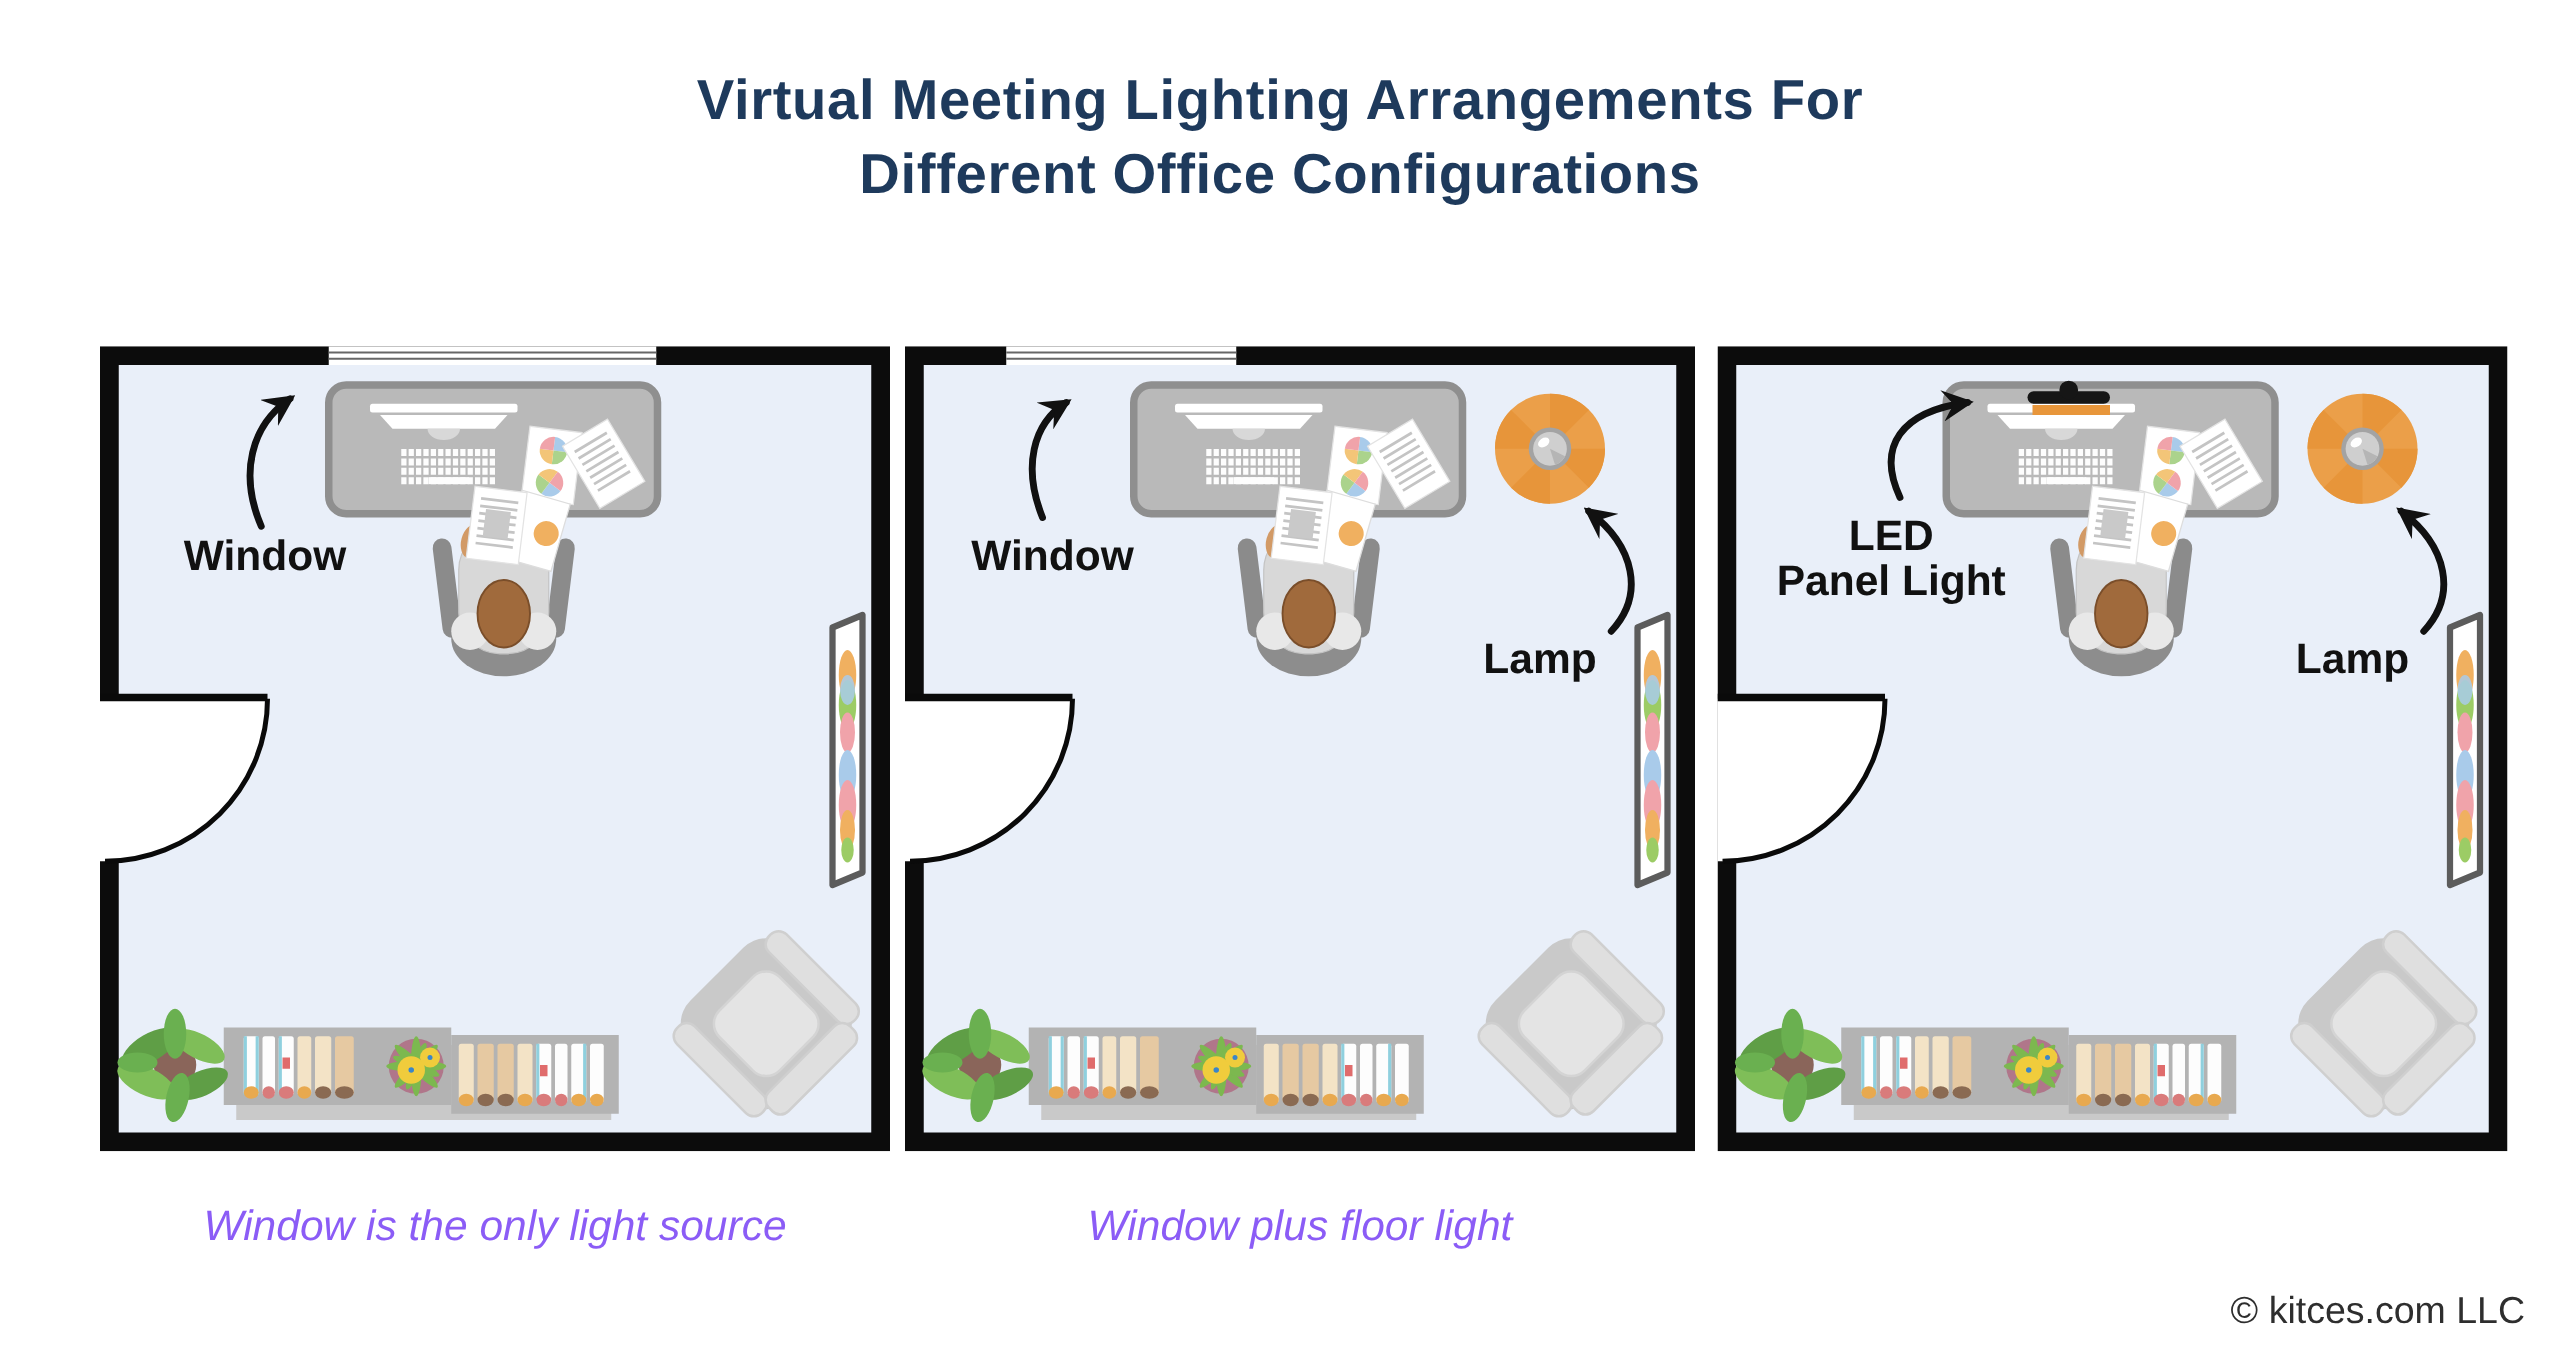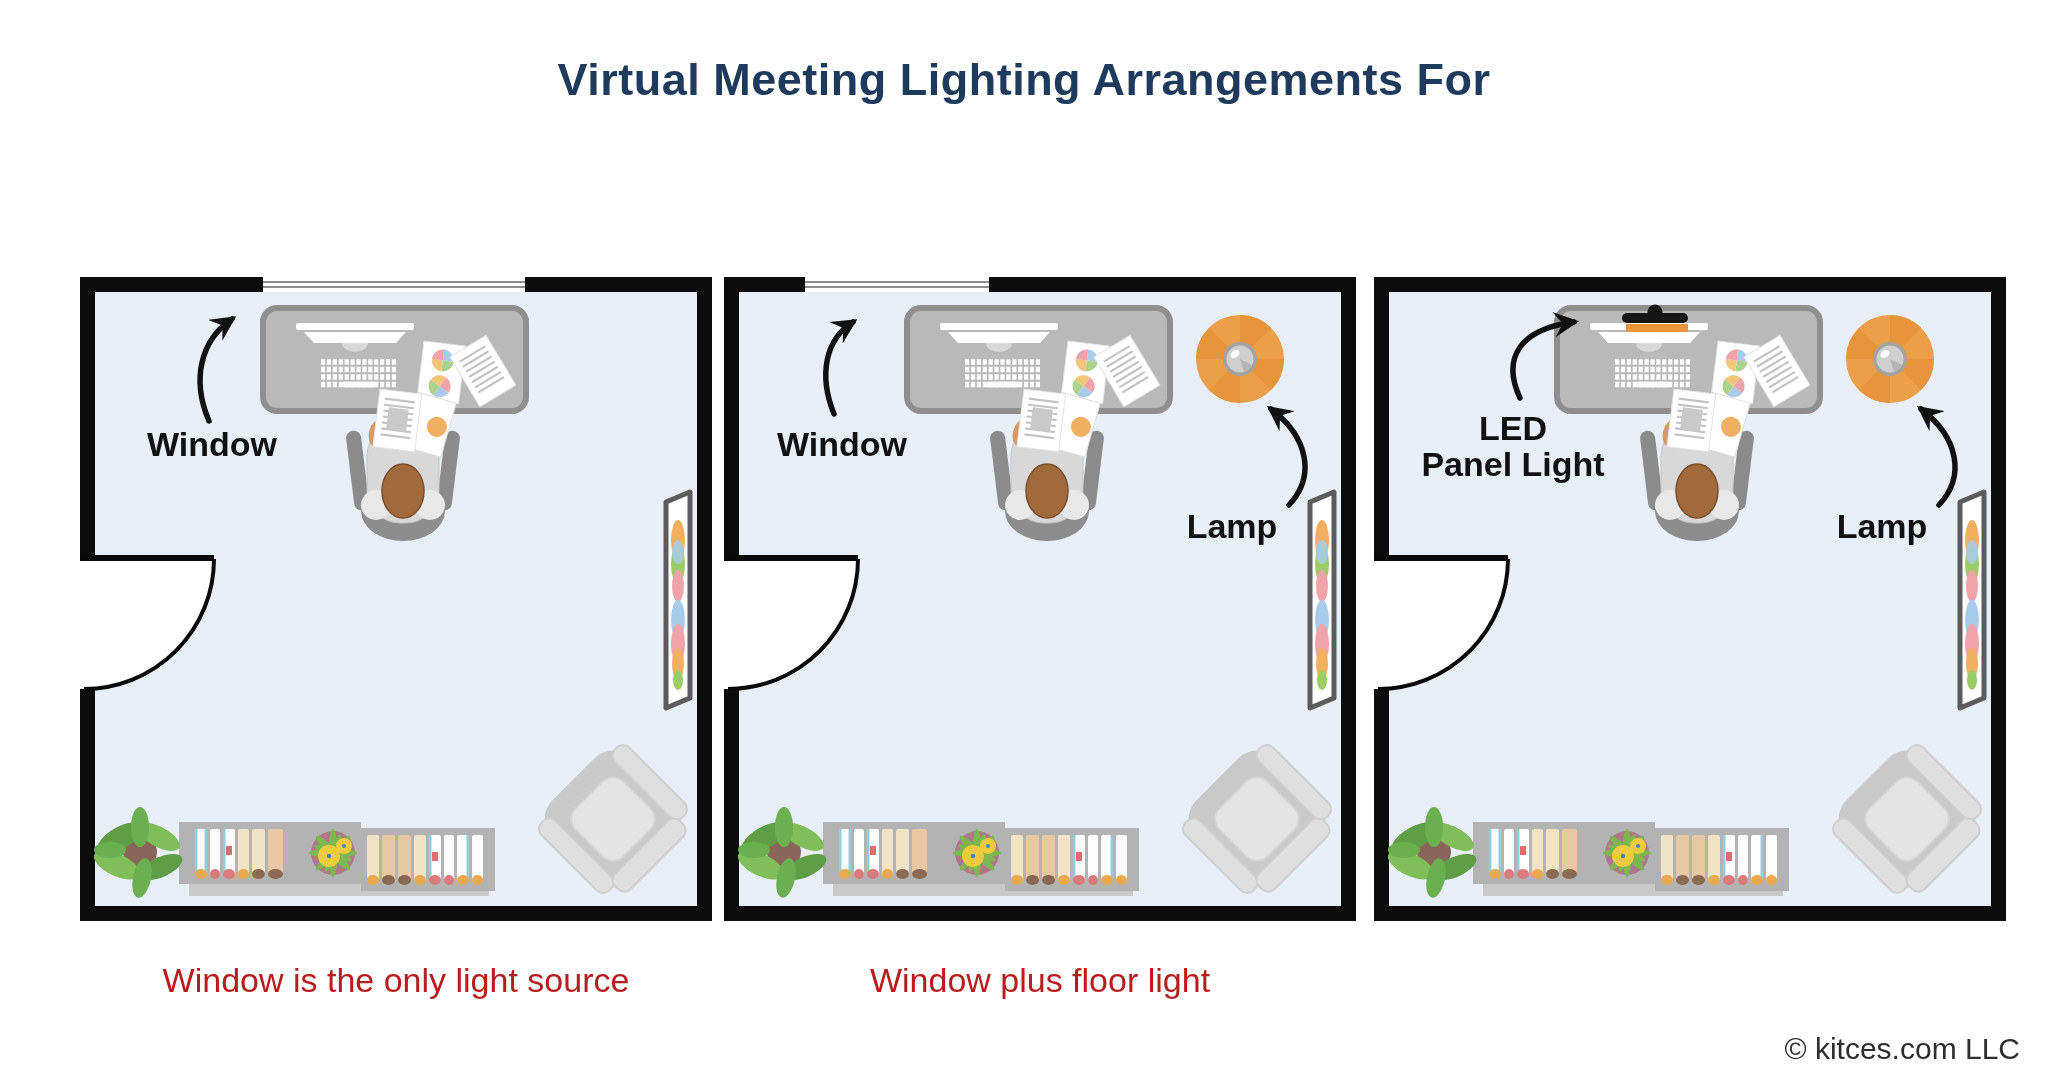--- a/index.html
+++ b/index.html
@@ -3,21 +3,21 @@
 <meta charset="utf-8">
 <style>
   html,body{margin:0;padding:0;background:#ffffff;}
   .canvas{position:relative;width:2048px;height:1086px;background:#ffffff;overflow:hidden;
           font-family:"Liberation Sans",sans-serif;}
   .title{position:absolute;top:50px;left:0;width:100%;text-align:center;
          font-weight:700;font-size:45px;line-height:1.32;color:var(--title-navy,#1e3a5c);
          letter-spacing:.5px;margin:0;}
   figure.room{position:absolute;top:261px;margin:16px;width:632px;}
   #room1{left:64px;} #room2{left:708px;} #room3{left:1358px;}
-  figcaption{margin-top:36px;text-align:center;font-size:34px;color:#b91c1c;}
+  figcaption{margin-top:36px;text-align:center;font-style:italic;font-size:34px;color:#8b5cf6;}
   .copyright{position:absolute;top:1032px;right:28px;font-size:30px;color:#2e2e2e;}
   svg text{font-family:"Liberation Sans",sans-serif;font-weight:700;font-size:34px;fill:#111;}
   .floor{fill:var(--floor-blue,#e9eff9);}
   .wallfill{fill:var(--wall-black,#0c0c0c);}
   .lampbody{fill:var(--lamp-orange,#eb9f49);}
   .lampseg{fill:#e7953a;}
   .ledstrip{fill:var(--led-orange,#e8963b);}
   .arrow{fill:none;stroke:#111;stroke-width:5.5;stroke-linecap:round;marker-end:url(#arrowhead);}
   .defs-svg{position:absolute;width:0;height:0;}
 </style>
@@ -236,21 +236,21 @@
         </g>
       <g transform="translate(154,31)">
           <use href="#g-flower"></use>
         </g>
     </g>
   </defs>
 </svg>
 
 <div class="canvas">
 
-  <h1 class="title"><span>Virtual Meeting Lighting Arrangements For</span><br></h1>
+  <h1 class="title"><span>Virtual Meeting Lighting Arrangements For</span><br><span>Different Office Configurations</span></h1>
 
   <figure class="room" id="room1">
     <svg viewBox="0 0 632 644" width="632" height="644">
       <rect class="wallfill" x="0" y="0" width="632" height="644"></rect>
       <rect class="floor" x="15" y="15" width="602" height="614"></rect>
       <g>
         <rect x="183" y="0" width="262" height="15" fill="#ffffff"></rect>
         <line x1="183" y1="5" x2="445" y2="5" stroke="#666" stroke-width="1.6"></line>
         <line x1="183" y1="10" x2="445" y2="10" stroke="#666" stroke-width="1.6"></line>
       </g>

